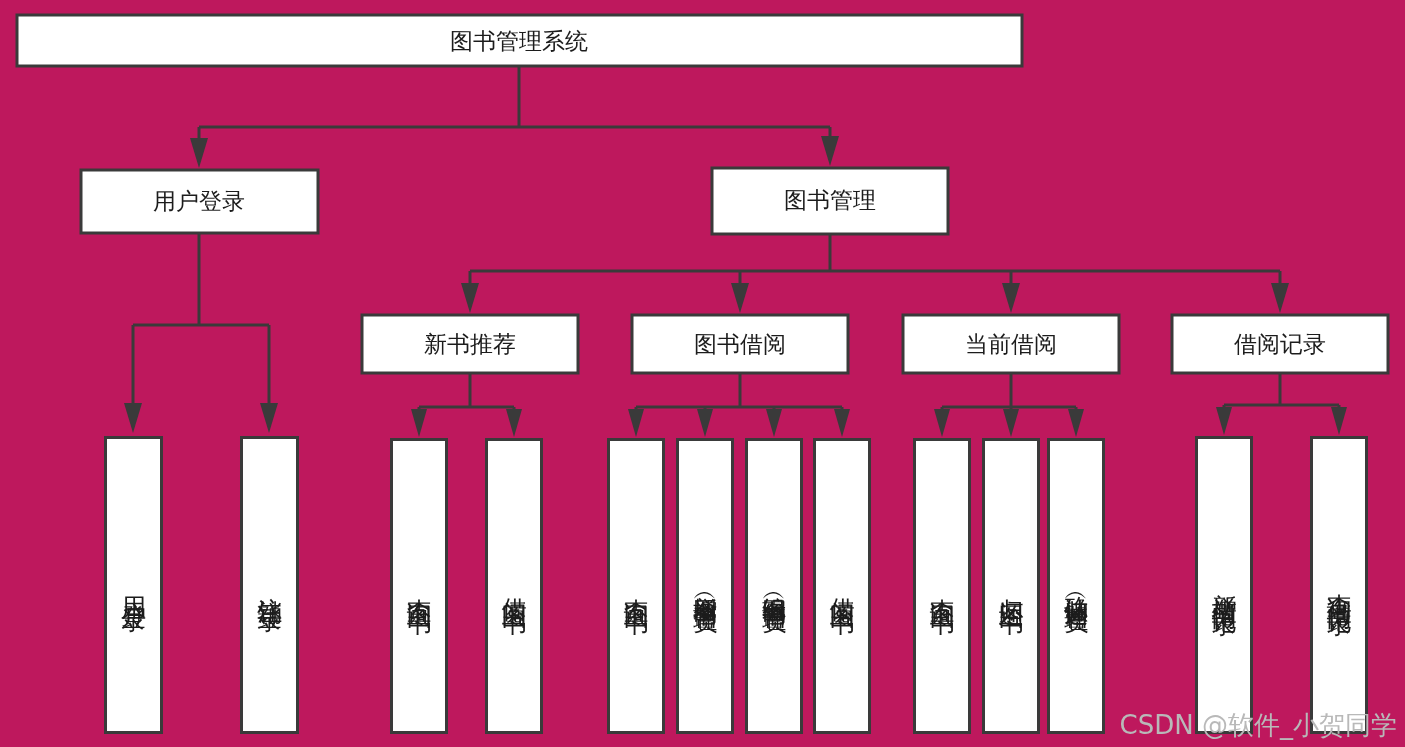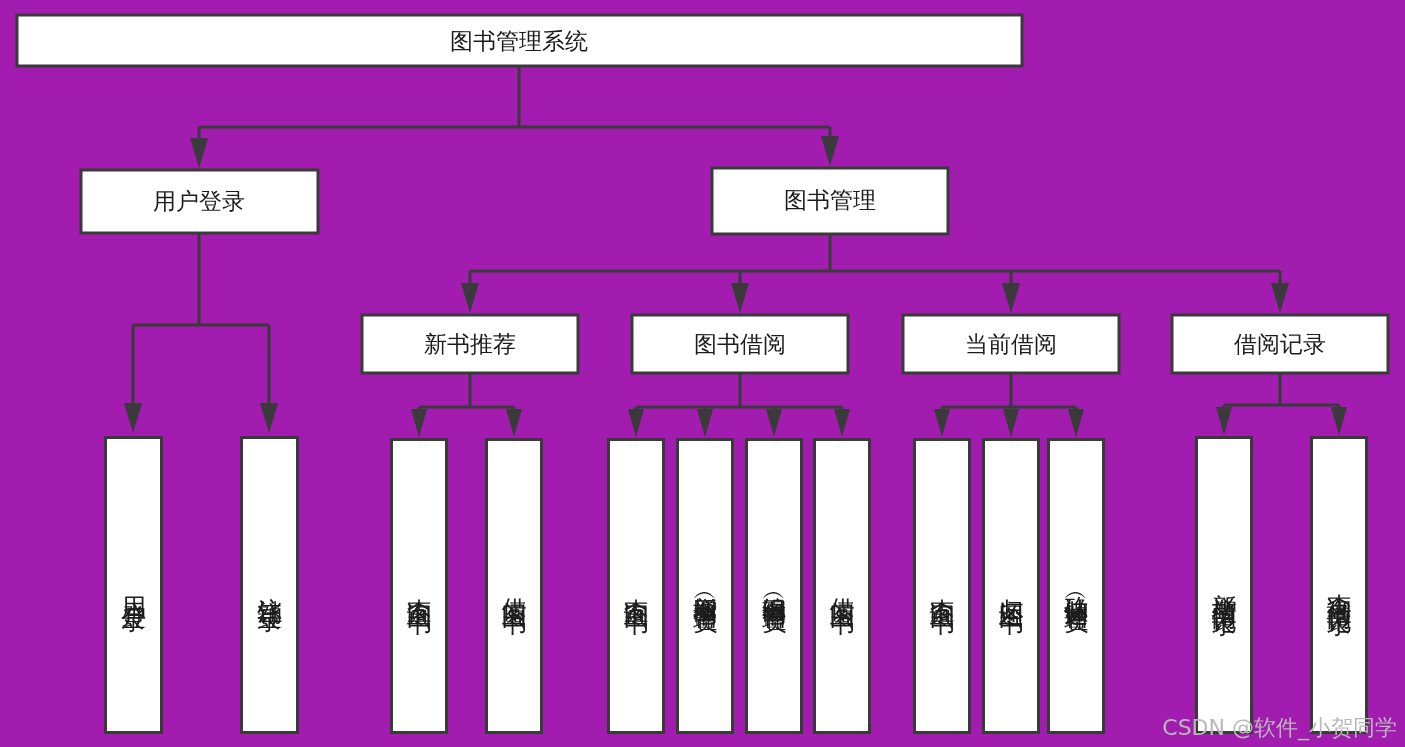--- a/index.html
+++ b/index.html
@@ -11,21 +11,21 @@
   body {
     font-family: "DejaVu Sans", "Liberation Sans", sans-serif;
     width: 1405px;
     height: 747px;
     overflow: hidden;
   }
   #diagram-root {
     position: relative;
     width: 1405px;
     height: 747px;
-    background: #a21caf;
+    background: #be185d;
   }
   svg.flow {
     position: absolute;
     left: 0;
     top: 0;
     width: 1405px;
     height: 747px;
     display: block;
   }
   .node-rect {
@@ -72,21 +72,21 @@
   }
   .leaf-text.narrow {
     font-size: 24px;
     letter-spacing: 2px;
   }
   .watermark {
     position: absolute;
     right: 8px;
     bottom: 4px;
     font-family: "DejaVu Sans", "Liberation Sans", sans-serif;
-    font-size: 22px;
+    font-size: 26px;
     color: #b9b9b9;
     white-space: nowrap;
     pointer-events: none;
   }
 </style>
 </head>
 <body>
 
 <div id="diagram-root">
 

